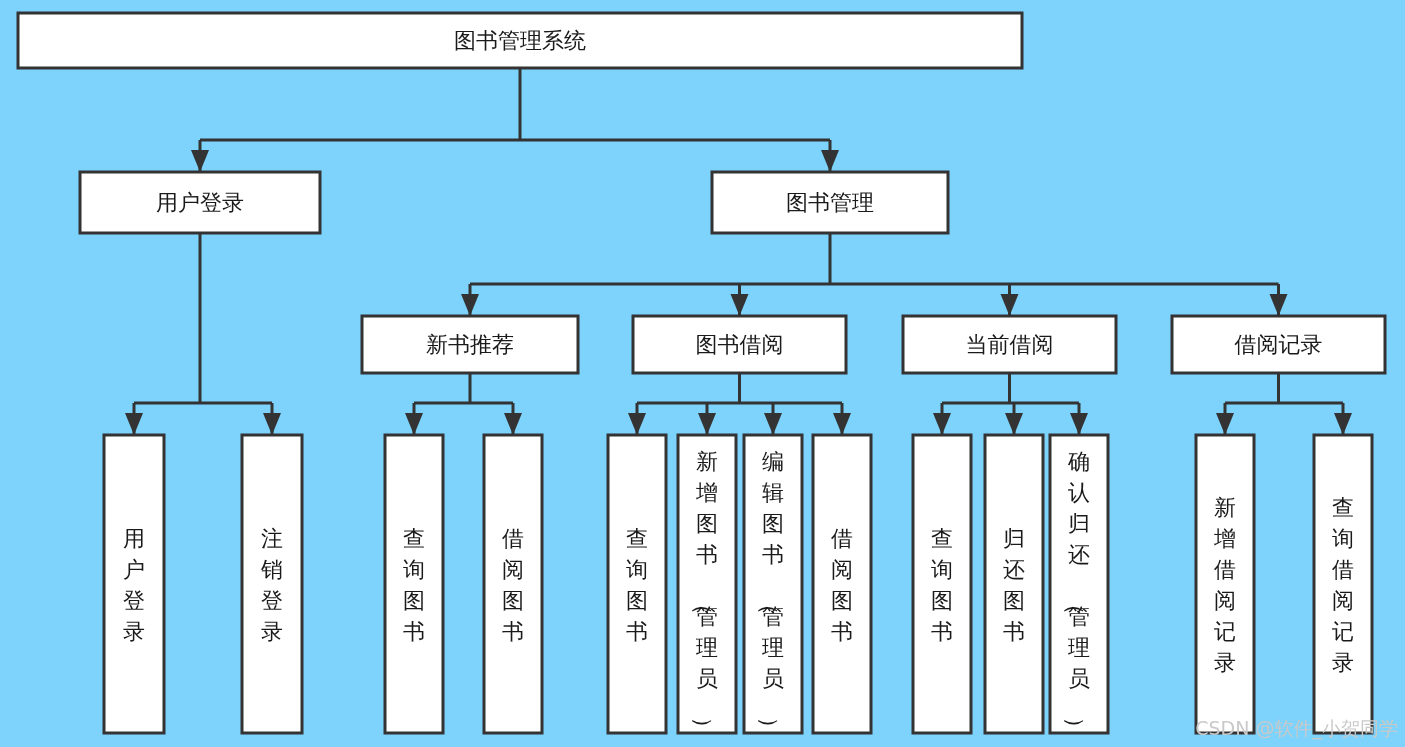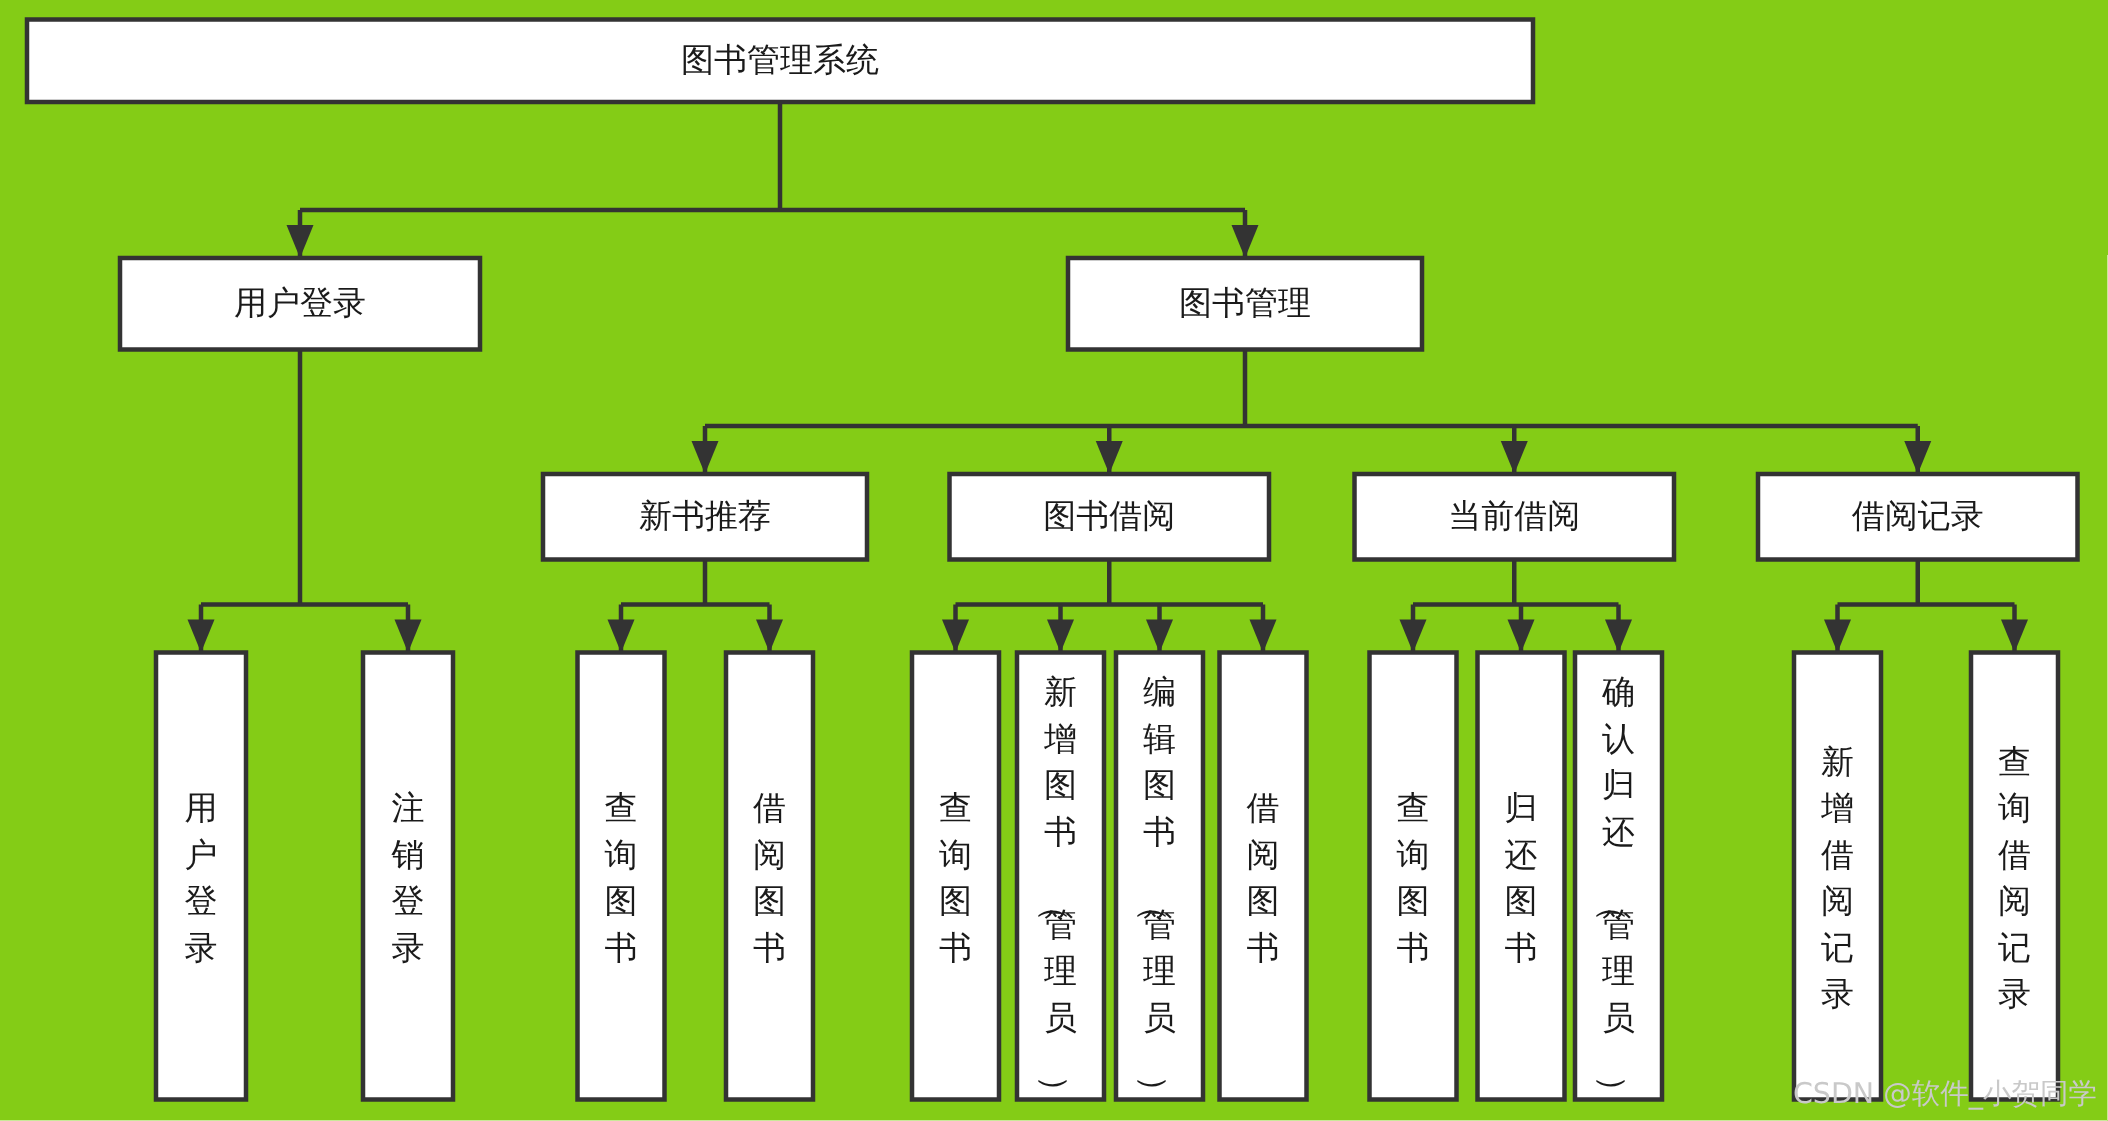--- a/index.html
+++ b/index.html
@@ -11,21 +11,21 @@
   body {
     width: 1405px;
     height: 747px;
     font-family: "DejaVu Sans", "Liberation Sans", sans-serif;
     overflow: hidden;
   }
   #diagram-root {
     position: relative;
     width: 1405px;
     height: 747px;
-    background: #84cc16;
+    background: #7dd3fc;
   }
   svg.diagram-canvas {
     position: absolute;
     left: 0;
     top: 0;
     width: 1405px;
     height: 747px;
     display: block;
   }
   .node-box {

